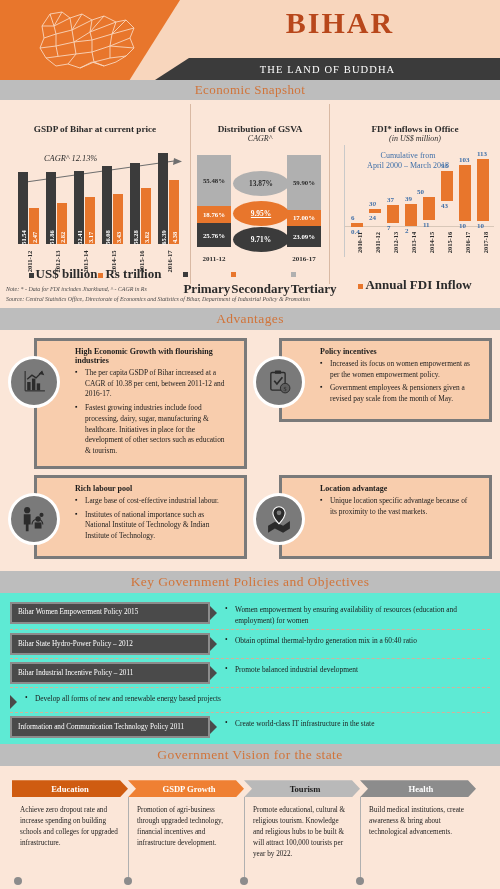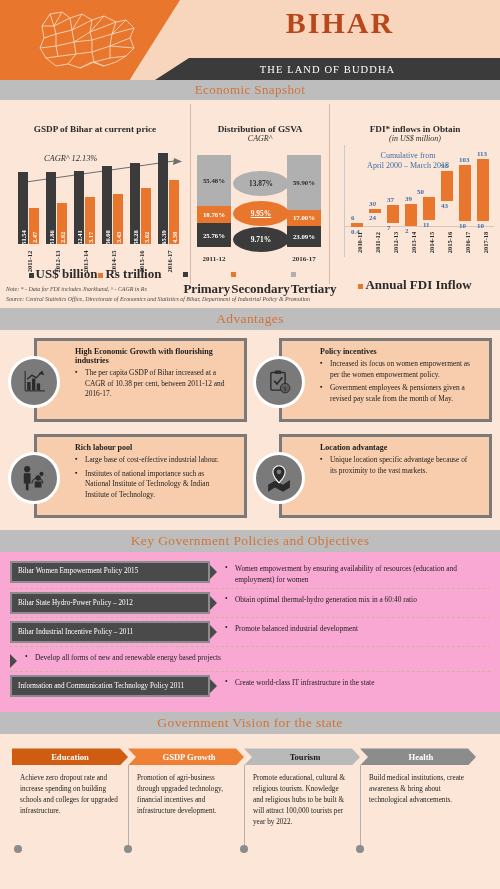--- a/index.html
+++ b/index.html
@@ -103,21 +103,21 @@
   .adv-inner { background: #f8cdad; padding: 6px 18px 6px 38px; min-height: 78px; }
   .adv-ico {
     position: absolute; left: 2px; top: 18px; width: 52px; height: 52px; border-radius: 50%;
     background: #7a7a7a; border: 3px solid #ffffff; display: flex; align-items: center; justify-content: center;
   }
   .adv-h { font-size: 8px; font-weight: bold; color: #1c1c1c; margin-bottom: 3px; }
   .adv-li { font-size: 7.4px; color: #1c1c1c; line-height: 1.45; margin-bottom: 3px; padding-left: 10px; position: relative; }
   .adv-li:before { content: "\25AA"; position: absolute; left: 0; top: -1px; font-size: 7px; }
 
   
-  .pol-wrap { padding: 6px 10px 12px; background: #f9a8d4; }
+  .pol-wrap { padding: 6px 10px 3px; background: #5eead4; }
   .pol-row { display: flex; align-items: flex-start; padding: 3px 0; border-bottom: 1px dashed #d3b19a; }
   .pol-row:last-child { border-bottom: none; }
   .pol-tag {
     width: 200px; position: relative; background: #4a4a4a; color: #ffffff;
     border: 2px solid #8c8c8c; font-size: 7.2px; padding: 4px 6px; line-height: 1.3; min-height: 22px;
     display: flex; align-items: center;
   }
   .pol-arrow {
     width: 0; height: 0; border-top: 7px solid transparent; border-bottom: 7px solid transparent;
     border-left: 7px solid #4a4a4a; margin-top: 4px; margin-right: 4px;
@@ -281,21 +281,21 @@
           </div>
       </div>
       <div class="legend">
         <span><span class="sw dark"></span><span>Primary</span></span>
         <span><span class="sw org"></span><span>Secondary</span></span>
         <span><span class="sw gry"></span><span>Tertiary</span></span>
       </div>
     </div>
 
     <div class="chartbox c3">
-      <div class="ctitle">FDI* inflows in Obtain</div>
+      <div class="ctitle">FDI* inflows in Office</div>
       <div class="csub">(in US$ million)</div>
       <div class="fdi-plot">
         <div class="cum-note">
             <div>Cumulative from</div>
             <div>April 2000 – March 2018</div>
           </div>
         <div class="fdi-base"></div>
         <div id="fdi-bars">
             <div class="fdi-bar" style="left: 6px; top: 78.4px; height: 3.36px;"></div>
             <div class="fdi-top" style="left: 6px; top: 69.4px;">6</div>
@@ -341,20 +341,21 @@
   <div class="note">Source: Central Statistics Office, Directorate of Economics and Statistics of Bihar, Department of Industrial Policy &amp; Promotion</div>
 </div>
 
 <div class="band tall">Advantages</div>
 <div class="adv-wrap" id="adv-wrap">
     <div class="adv-card">
       <div class="adv-panel">
         <div class="adv-inner">
           <div class="adv-h">High Economic Growth with flourishing industries</div>
           <div class="adv-li">The per capita GSDP of Bihar increased at a CAGR of 10.38 per cent, between 2011-12 and 2016-17.</div>
+          <div class="adv-li">Fastest growing industries include food processing, dairy, sugar, manufacturing &amp; healthcare. Initiatives in place for the development of other sectors such as education &amp; tourism.</div>
         </div>
       </div>
       <div class="adv-ico">
         <svg width="30" height="30" viewBox="0 0 44 44">
           <rect x="12" y="22" width="5" height="12" fill="#2b2b2b"></rect>
           <rect x="19" y="17" width="5" height="17" fill="#2b2b2b"></rect>
           <rect x="26" y="24" width="5" height="10" fill="#2b2b2b"></rect>
           <polyline points="12,18 19,12 25,16 34,7" stroke="#2b2b2b" stroke-width="2" fill="none"></polyline>
           <polygon points="34,5 37,12 29,10" fill="#2b2b2b"></polygon>
           <line x1="9" y1="6" x2="9" y2="35" stroke="#2b2b2b" stroke-width="1.6"></line>

